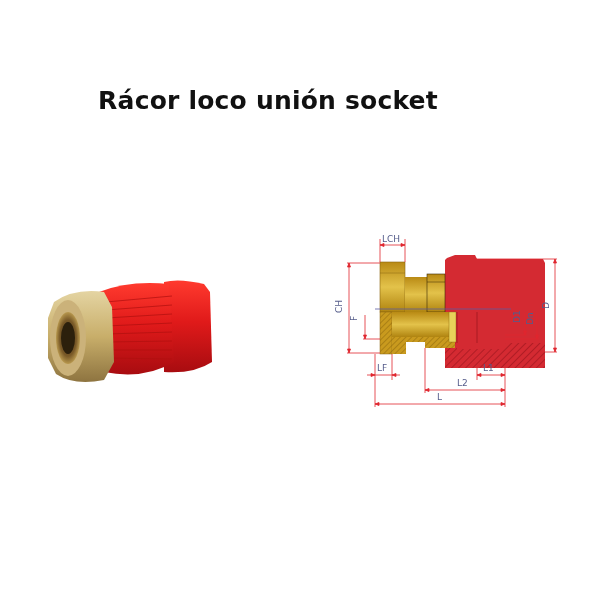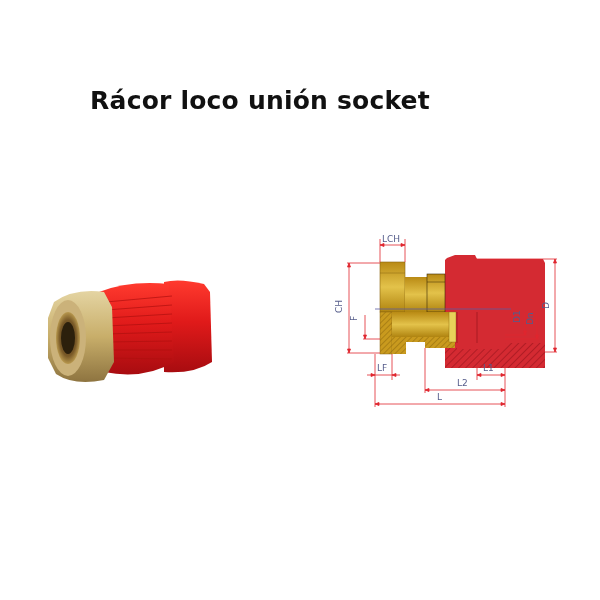--- a/index.html
+++ b/index.html
@@ -1,17 +1,17 @@
 <!DOCTYPE html>
 <html><head>
 <meta charset="utf-8">
 <style>
   html, body { margin:0; padding:0; background:#ffffff; }
   body { width:600px; height:600px; position:relative; overflow:hidden; font-family:"DejaVu Sans", sans-serif; }
-  .title { position:absolute; left:0; width:520px; top:86px; text-align:center; font-size:25px; font-weight:bold; color:#111111; letter-spacing:0.2px; }
+  .title { position:absolute; left:0; width:520px; top:86px; text-align:center; font-size:25px; font-weight:bold; color:#111111; letter-spacing:0.2px;padding-left:8px; }
   .photo { position:absolute; left:34px; top:262px; width:200px; height:135px; }
   .diagram { position:absolute; left:325px; top:225px; width:250px; height:190px; }
   .dimlabel { font-family:"DejaVu Sans", sans-serif; font-size:9px; fill:#555c8a; }
 </style>
 </head>
 <body>
 
 <div class="title">Rácor loco unión socket</div>
 
 <svg class="photo" viewBox="0 0 200 135" xmlns="http://www.w3.org/2000/svg">

